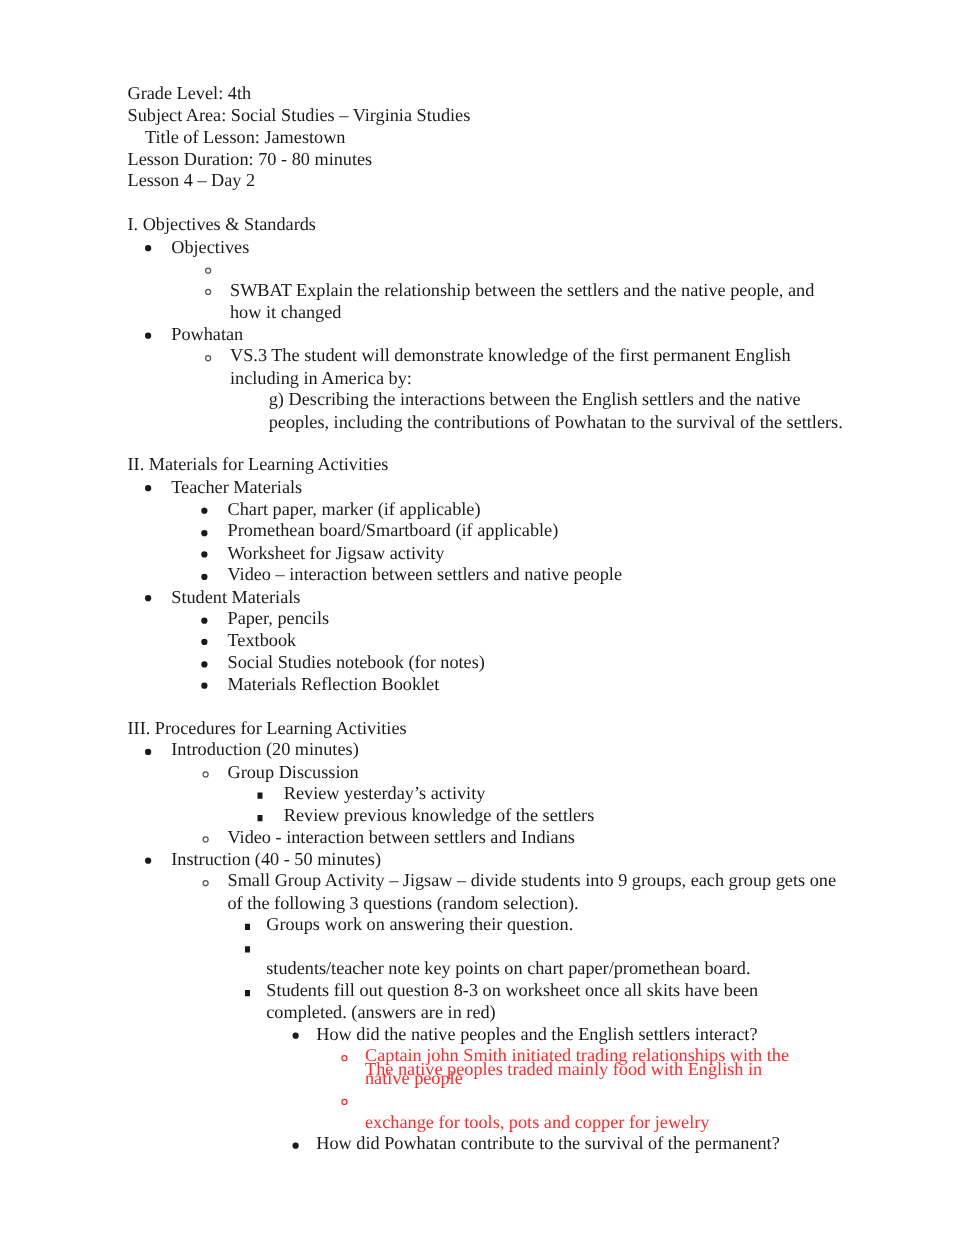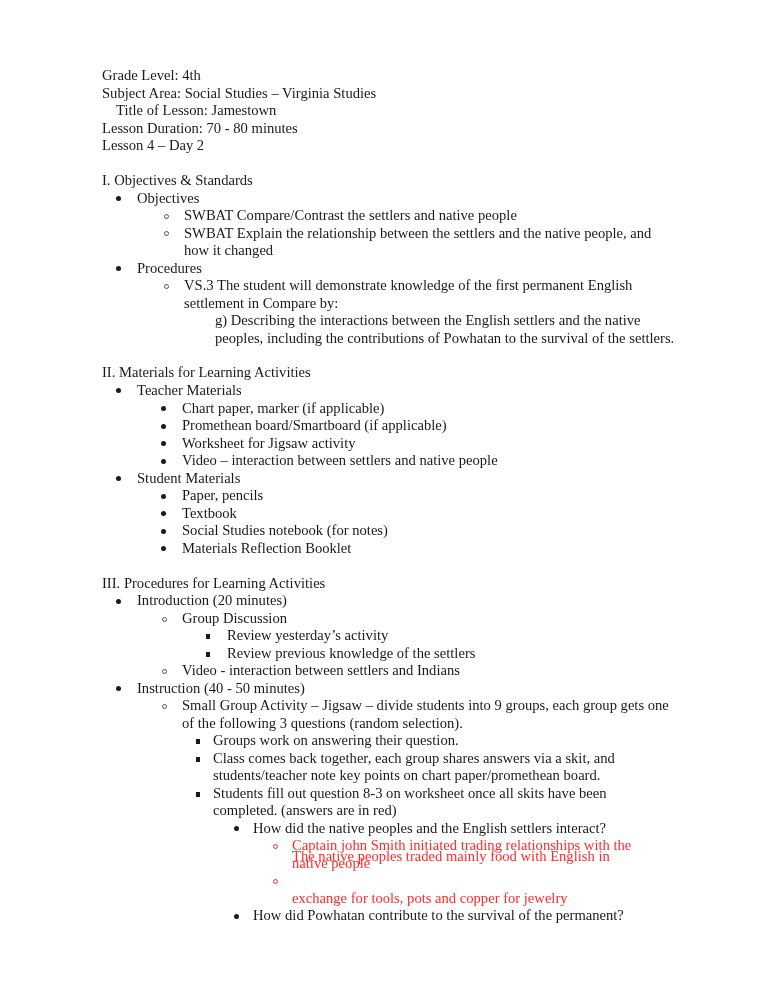--- a/index.html
+++ b/index.html
@@ -21,29 +21,28 @@
   <div class="ln" style="left:90px;top:67px">Grade Level:  4th</div>
   <div class="ln" style="left:90px;top:85px">Subject Area:  Social Studies – Virginia Studies</div>
   <div class="ln" style="left:104px;top:102px">Title of Lesson:  Jamestown</div>
   <div class="ln" style="left:90px;top:120px">Lesson Duration: 70 - 80 minutes</div>
   <div class="ln" style="left:90px;top:137px">Lesson 4 – Day 2</div>
 
   <div class="ln" style="left:90px;top:172px">I. Objectives &amp; Standards</div>
   <span class="dot" style="left:104px;top:196px"></span>
   <div class="ln" style="left:125px;top:190px">Objectives</div>
   <span class="circ" style="left:152px;top:214px"></span>
-  <div class="ln" style="left:172px;top:207px">SWBAT Compare/Contrast the settlers and native people</div>
   <span class="circ" style="left:152px;top:231px"></span>
   <div class="ln" style="left:172px;top:225px">SWBAT Explain the relationship between the settlers and the native people, and</div>
   <div class="ln" style="left:172px;top:242px">how it changed</div>
   <span class="dot" style="left:104px;top:266px"></span>
-  <div class="ln" style="left:125px;top:260px">Procedures</div>
+  <div class="ln" style="left:125px;top:260px">Powhatan</div>
   <span class="circ" style="left:152px;top:284px"></span>
   <div class="ln" style="left:172px;top:277px">VS.3     The student will demonstrate knowledge of the first permanent English</div>
-  <div class="ln" style="left:172px;top:295px">settlement in Compare by:</div>
+  <div class="ln" style="left:172px;top:295px">including in America by:</div>
   <div class="ln" style="left:203px;top:312px">g) Describing the interactions between the English settlers and the native</div>
   <div class="ln" style="left:203px;top:330px">peoples, including the contributions of Powhatan to the survival of the settlers.</div>
 
   <div class="ln" style="left:90px;top:364px">II. Materials for Learning Activities</div>
   <span class="dot" style="left:104px;top:388px"></span>
   <div class="ln" style="left:125px;top:382px">Teacher Materials</div>
   <span class="dot" style="left:149px;top:406px"></span>
   <div class="ln" style="left:170px;top:400px">Chart paper, marker (if applicable)</div>
   <span class="dot" style="left:149px;top:424px"></span>
   <div class="ln" style="left:170px;top:417px">Promethean board/Smartboard (if applicable)</div>
@@ -74,21 +73,20 @@
   <span class="circ" style="left:150px;top:669px"></span>
   <div class="ln" style="left:170px;top:662px">Video -  interaction between settlers and Indians</div>
   <span class="dot" style="left:104px;top:686px"></span>
   <div class="ln" style="left:125px;top:680px">Instruction (40 - 50 minutes)</div>
   <span class="circ" style="left:150px;top:704px"></span>
   <div class="ln" style="left:170px;top:697px">Small Group Activity – Jigsaw – divide students into 9 groups, each group gets one</div>
   <div class="ln" style="left:170px;top:715px">of the following 3 questions (random selection).</div>
   <span class="sq" style="left:184px;top:739px"></span>
   <div class="ln" style="left:201px;top:732px">Groups work on answering their question.</div>
   <span class="sq" style="left:184px;top:757px"></span>
-  <div class="ln" style="left:201px;top:750px">Class comes back together, each group shares answers via a skit, and</div>
   <div class="ln" style="left:201px;top:767px">students/teacher note key points on chart paper/promethean board.</div>
   <span class="sq" style="left:184px;top:792px"></span>
   <div class="ln" style="left:201px;top:785px">Students fill out question 8-3 on worksheet once all skits have been</div>
   <div class="ln" style="left:201px;top:802px">completed.  (answers are in red)</div>
   <span class="dot" style="left:222px;top:826px"></span>
   <div class="ln" style="left:241px;top:820px">How did the native peoples and the English settlers interact?</div>
   <span class="circ red-c" style="left:261px;top:844px"></span>
   <div class="ln red" style="left:280px;top:837px">Captain john Smith initiated trading relationships with the</div>
   <div class="ln red" style="left:280px;top:855px">native people</div>
   <span class="circ red-c" style="left:261px;top:879px"></span>

